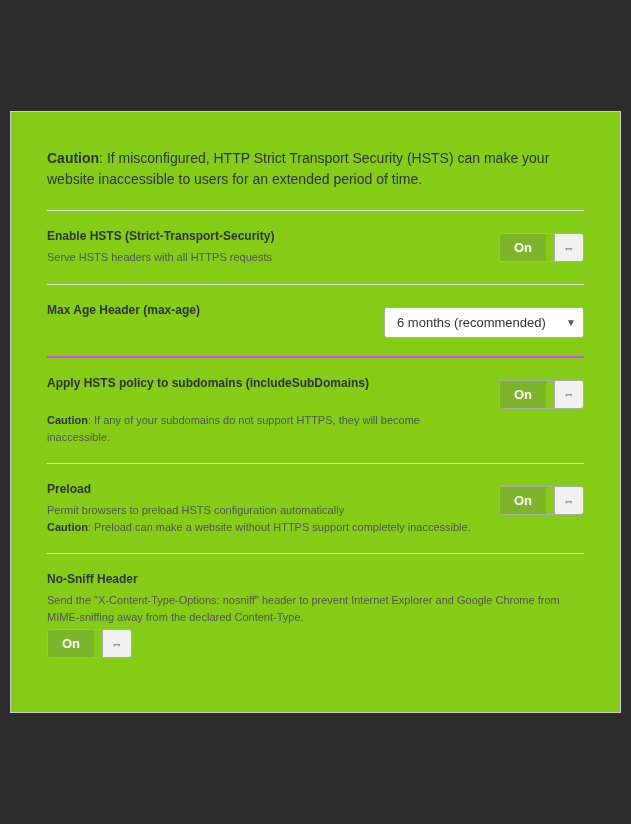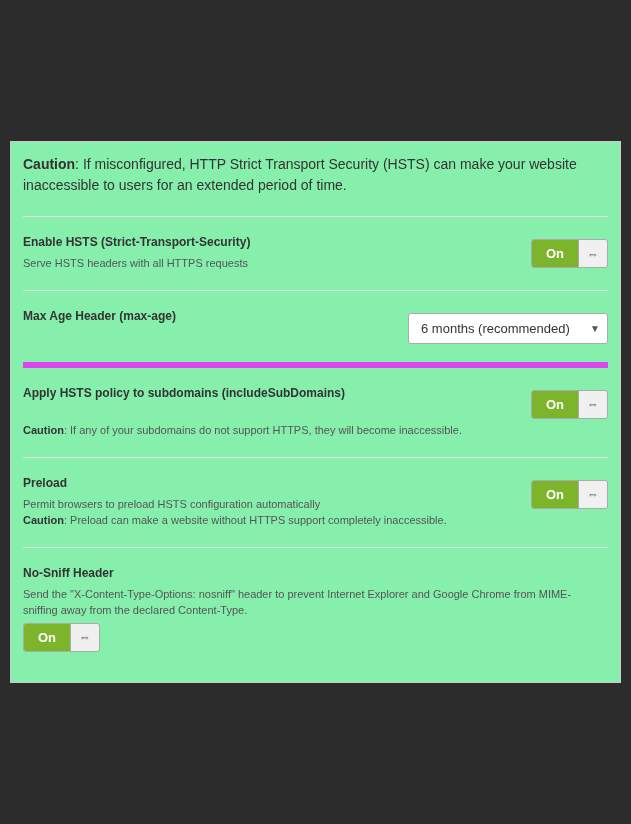--- a/index.html
+++ b/index.html
@@ -11,24 +11,24 @@
     body {
       background: #2c2c2c;
       display: flex;
       justify-content: center;
       align-items: center;
       min-height: 100vh;
       font-family: Arial, sans-serif;
     }
 
     .panel {
-      background: #86efac;
+      background: #84cc16;
       border: 1px solid #ccc;
       width: 611px;
-      padding: 12px;
+      padding: 36px;
     }
 
     .caution-block {
       margin-bottom: 20px;
       font-size: 14px;
       color: #333;
       line-height: 1.5;
     }
 
     .caution-block strong {
@@ -82,20 +82,21 @@
       align-items: center;
       flex-shrink: 0;
       margin-top: 4px;
     }
 
     .toggle-group {
       display: flex;
       border: 1px solid #aaa;
       border-radius: 3px;
       overflow: hidden;
+      gap: 8px;
     }
 
     .toggle-on {
       background: #7cb42c;
       color: #fff;
       font-size: 13px;
       font-weight: bold;
       padding: 6px 14px;
       cursor: pointer;
       border: none;
@@ -148,21 +149,21 @@
       font-size: 10px;
       color: #555;
       pointer-events: none;
     }
 
     .max-age-row {
       display: flex;
       align-items: flex-start;
       justify-content: space-between;
       padding: 18px 0;
-      border-bottom: 6px solid #d946ef;
+      border-bottom: 2px solid #d946ef;
     }
   </style>
 </head>
 <body>
 
 <div class="panel">
   <div class="caution-block">
     <strong>Caution</strong><span>: If misconfigured, HTTP Strict Transport Security (HSTS) can make your website inaccessible to users for an extended period of time.</span>
   </div>
 

